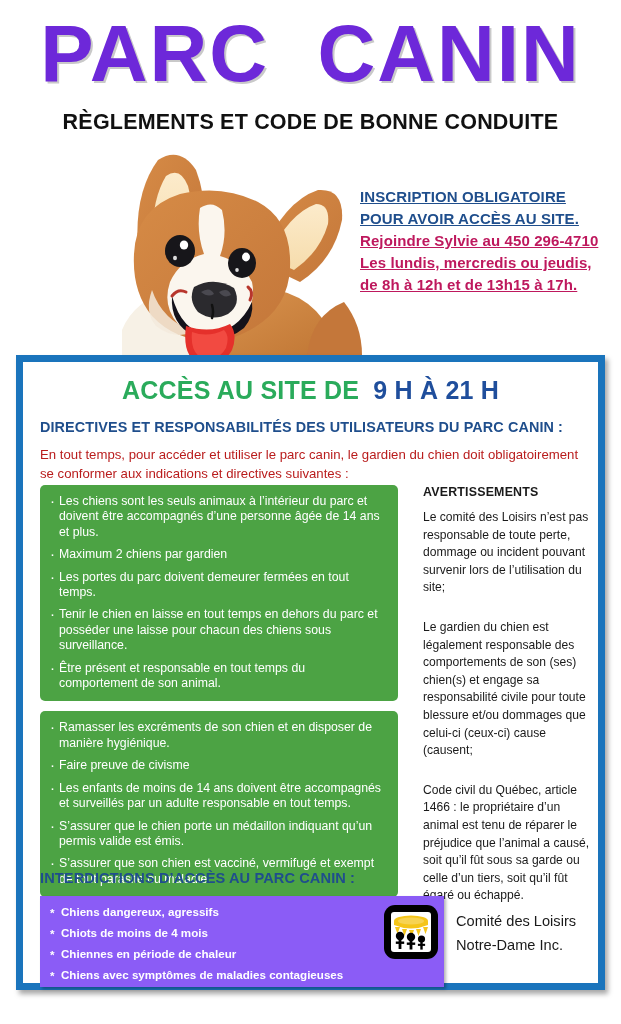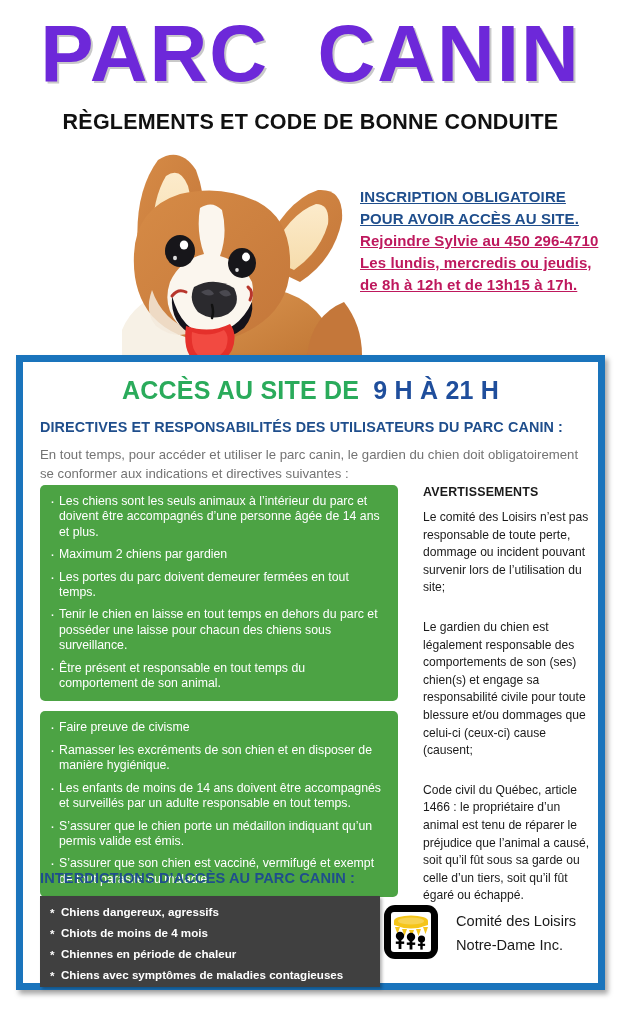--- a/index.html
+++ b/index.html
@@ -110,21 +110,21 @@
     font-size: 14.4px;
     color: #1F4E8C;
     letter-spacing: 0.1px;
     white-space: nowrap;
   }
 
   #intro-paragraph {
     margin: 11px 16px 0 17px;
     font-size: 13.2px;
     line-height: 18.5px;
-    color: #737373;
+    color: #b91c1c;
   }
 
   
   #body-columns {
     position: absolute;
     left: 0;
     top: 123px;
     width: 575px;
     height: 380px;
   }
@@ -195,23 +195,23 @@
     font-weight: bold;
     font-size: 14.6px;
     color: #1F4E8C;
     letter-spacing: 0.1px;
     white-space: nowrap;
   }
   #interdictions-box {
     position: absolute;
     left: 17px;
     top: 534px;
-    width: 340px;
+    width: 404px;
     height: 91px;
-    background: #404040;
+    background: #8b5cf6;
     box-sizing: border-box;
     padding: 9px 10px 0 10px;
     box-shadow: 2px 2px 3px rgba(0,0,0,0.3);
   }
   #interdictions-box ul {
     list-style: none;
     margin: 0;
     padding: 0;
   }
   #interdictions-box li {
@@ -342,22 +342,22 @@
           <ul>
             <li>Les chiens sont les seuls animaux à l’intérieur du parc et doivent être accompagnés d’une personne âgée de 14 ans et plus.</li>
             <li>Maximum 2 chiens par gardien</li>
             <li>Les portes du parc doivent demeurer fermées en tout temps.</li>
             <li>Tenir le chien en laisse en tout temps en dehors du parc et posséder une laisse pour chacun des chiens sous surveillance.</li>
             <li>Être présent et responsable en tout temps du comportement de son animal.</li>
           </ul>
         </div>
         <div class="green-box">
           <ul>
+            <li>Ramasser les excréments de son chien et en disposer de manière hygiénique.</li>
             <li>Faire preuve de civisme</li>
-            <li>Ramasser les excréments de son chien et en disposer de manière hygiénique.</li>
             <li>Les enfants de moins de 14 ans doivent être accompagnés et surveillés par un adulte responsable en tout temps.</li>
             <li>S’assurer que le chien porte un médaillon indiquant qu’un permis valide est émis.</li>
             <li>S’assurer que son chien est vacciné, vermifugé et exempt de tout parasite ou maladie.</li>
           </ul>
         </div>
       </div>
 
       <div id="right-column">
         <div id="warnings-heading">AVERTISSEMENTS</div>
         <div class="warning-par">Le comité des Loisirs n’est pas responsable de toute perte, dommage ou incident pouvant survenir lors de l’utilisation du site;</div>

